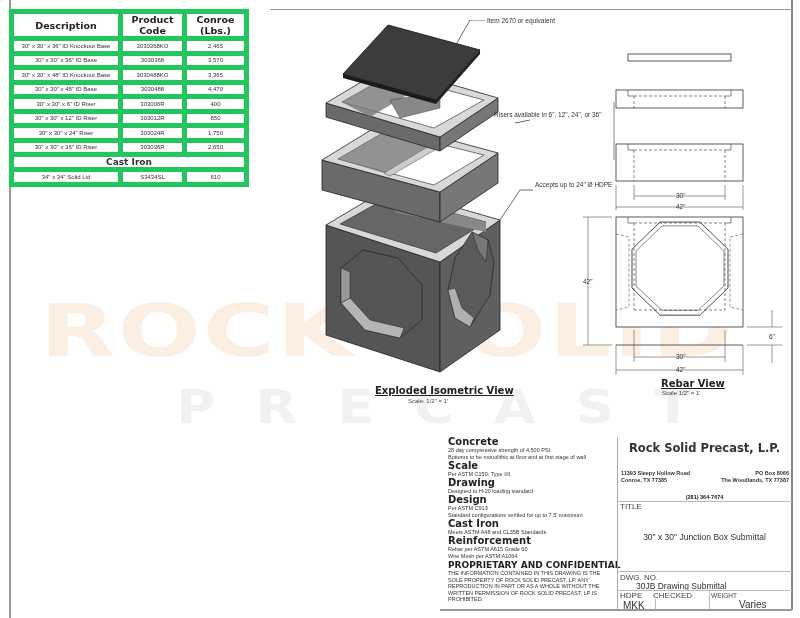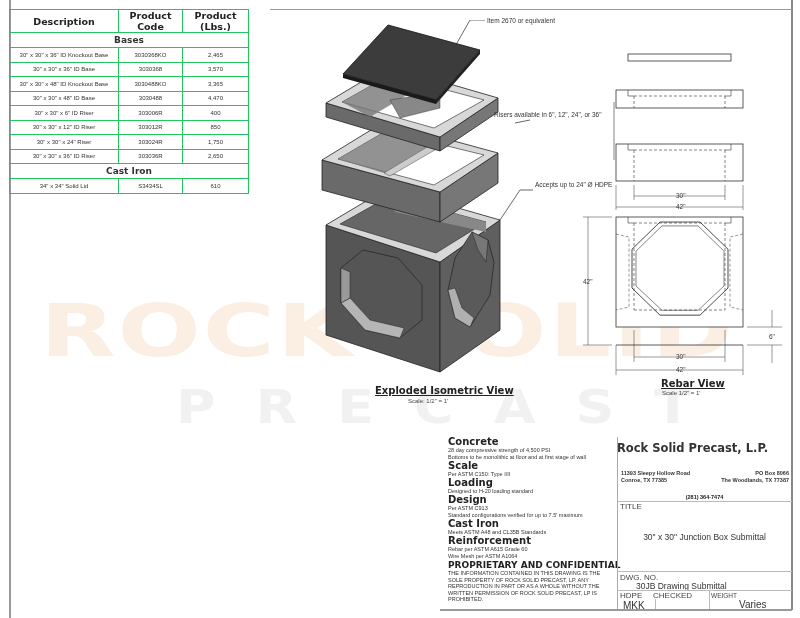--- a/index.html
+++ b/index.html
@@ -7,41 +7,41 @@
   .left-border { position:absolute; left:9px; top:0; width:2px; height:618px; background:#999; }
   .right-border { position:absolute; left:791px; top:0; width:2px; height:610px; background:#888; }
   .top-rule { position:absolute; left:270px; top:9px; width:522px; height:1px; background:#999; }
 
   
   .wm-rock { position:absolute; left:40px; top:288px; width:700px; font-family:"DejaVu Sans", sans-serif; font-weight:bold; font-size:98px; letter-spacing:2px; color:#fbefe4; white-space:nowrap; transform:scaleY(0.75); transform-origin:top left; }
   .wm-precast { position:absolute; left:176px; top:380px; font-family:"DejaVu Sans", sans-serif; font-weight:bold; font-size:54px; letter-spacing:40px; color:#f1f1f1; white-space:nowrap; transform:scaleY(0.85); transform-origin:top left; }
 
   
   table.prod { position:absolute; left:9px; top:9px; width:240px; border-collapse:collapse; font-size:6px; }
-  table.prod th, table.prod td { border:1px solid #22c55e; text-align:center; padding:0; }
+  table.prod th, table.prod td { border:5px solid #22c55e; text-align:center; padding:0; }
   table.prod th { font-size:9.5px; font-weight:bold; height:14px; font-family:"DejaVu Sans", sans-serif; }
   table.prod td.sec { font-size:9px; font-weight:bold; height:15px; font-family:"DejaVu Sans", sans-serif; }
   table.prod td { height:14.5px; color:#333; }
 
   
   .callout { position:absolute; font-size:6.5px; color:#333; white-space:nowrap; }
 
   .view-title { position:absolute; font-size:10px; font-weight:bold; text-decoration:underline; white-space:nowrap; font-family:"DejaVu Sans", sans-serif; }
   .view-scale { position:absolute; font-size:6px; color:#444; white-space:nowrap; }
 
   
   .specs { position:absolute; left:448px; top:437px; width:165px; }
   .spec-h { font-size:10px; font-weight:bold; line-height:10px; font-family:"DejaVu Sans", sans-serif; }
   .spec-l { font-size:5.5px; line-height:7px; color:#333; white-space:nowrap; }
   .prop-h { font-size:9px; font-weight:bold; line-height:10px; white-space:nowrap; font-family:"DejaVu Sans", sans-serif; }
   .prop-t { font-size:5.5px; line-height:6.6px; color:#333; }
 
   
   .tb { position:absolute; left:617px; top:437px; width:175px; height:172px; border-left:1px solid #aaa; }
-  .tb-company { position:absolute; left:0; top:4px; width:175px; font-size:11.5px; font-weight:bold; color:#333; font-family:"DejaVu Sans", sans-serif; }
+  .tb-company { position:absolute; left:0; top:4px; width:175px; text-align:center; font-size:11.5px; font-weight:bold; color:#333; font-family:"DejaVu Sans", sans-serif; }
   .tb-addr { position:absolute; font-size:5.5px; font-weight:bold; color:#333; line-height:7px; }
   .tb-phone { position:absolute; left:0; top:495px; width:175px; text-align:center; font-size:5.5px; font-weight:bold; }
   .tb-line { position:absolute; height:1px; background:#bbb; }
   .tb-vline { position:absolute; width:1px; background:#bbb; }
   .tb-label { position:absolute; font-size:8px; color:#444; white-space:nowrap; }
   .tb-val { position:absolute; font-size:8.5px; color:#333; white-space:nowrap; }
   .bottom-rule { position:absolute; left:440px; top:609px; width:352px; height:2px; background:#999; }
 </style>
 </head>
 <body>
@@ -51,25 +51,22 @@
 <div class="top-rule"></div>
 
 <div class="wm-rock">ROCK SOLID</div>
 <div class="wm-precast">PRECAST</div>
 
 <table class="prod">
   <tbody>
       <tr>
     <th style="width:109px">Description</th>
     <th style="width:64px">Product Code</th>
-    <th>Product (Lbs.)</th>
+    <th>Conroe (Lbs.)</th>
   </tr>
-  <tr>
-        <td colspan="3" class="sec">Bases</td>
-      </tr>
   <tr>
         <td>30" x 30" x 36" ID Knockout Base</td>
         <td>3030368KO</td>
         <td>2,465</td>
       </tr>
   <tr>
         <td>30" x 30" x 36" ID Base</td>
         <td>3030368</td>
         <td>3,570</td>
       </tr>
@@ -228,21 +225,21 @@
 
 <div class="view-title" style="left:661px;top:378px">Rebar View</div>
 <div class="view-scale" style="left:662px;top:390px">Scale 1/2" = 1'</div>
 
 <div class="specs">
   <div class="spec-h">Concrete</div>
   <div class="spec-l">28 day compressive strength of 4,500 PSI</div>
   <div class="spec-l">Bottoms to be monolithic at floor and at first stage of wall</div>
   <div class="spec-h">Scale</div>
   <div class="spec-l">Per ASTM C150: Type I/II</div>
-  <div class="spec-h">Loading</div>
+  <div class="spec-h">Drawing</div>
   <div class="spec-l">Designed to H-20 loading standard</div>
   <div class="spec-h">Design</div>
   <div class="spec-l">Per ASTM C913</div>
   <div class="spec-l">Standard configurations verified for up to 7.5' maximum</div>
   <div class="spec-h">Cast Iron</div>
   <div class="spec-l">Meets ASTM A48 and CL35B Standards</div>
   <div class="spec-h">Reinforcement</div>
   <div class="spec-l">Rebar per ASTM A615 Grade 60</div>
   <div class="spec-l">Wire Mesh per ASTM A1064</div>
   <div class="prop-h">PROPRIETARY AND CONFIDENTIAL</div>

